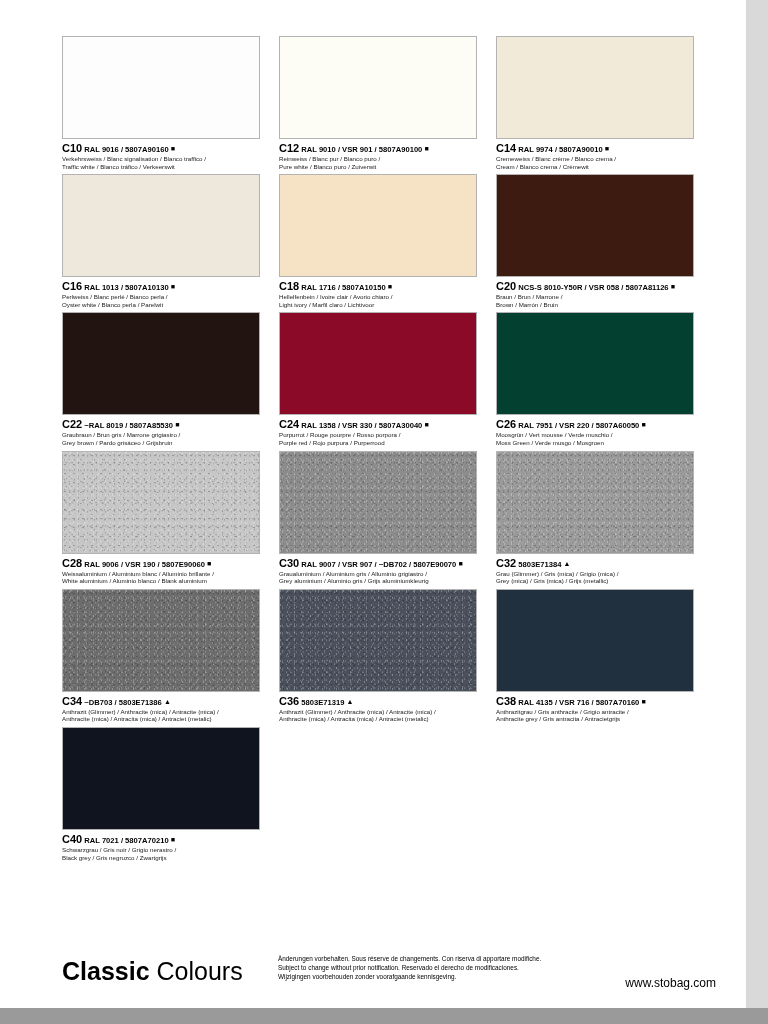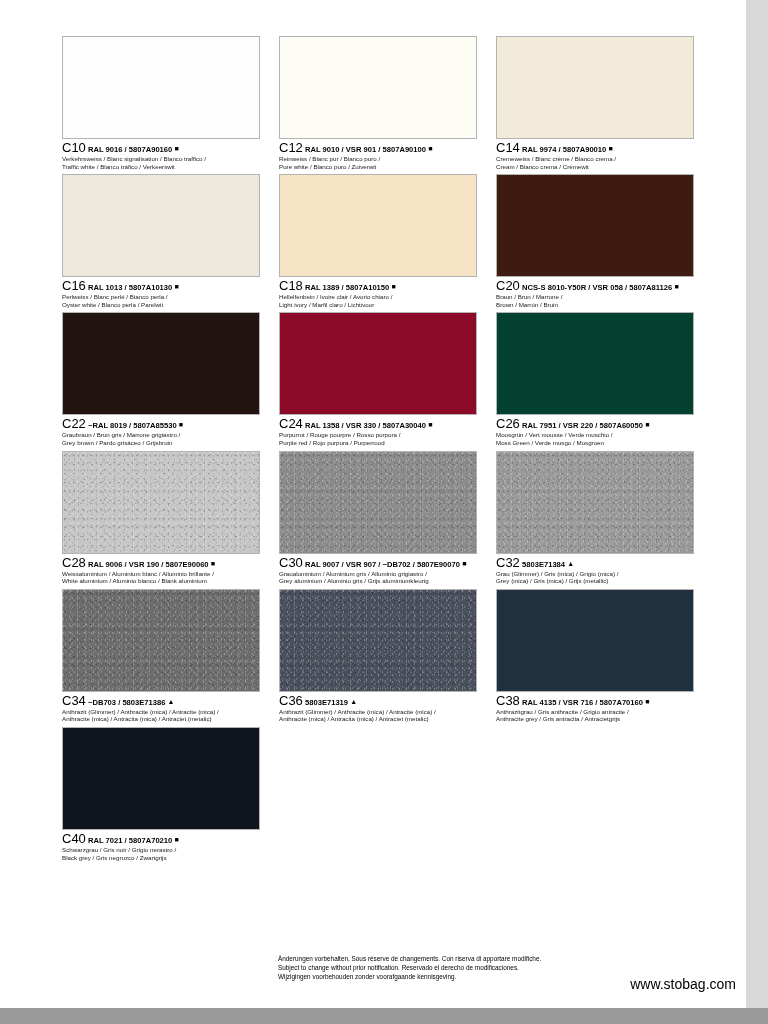--- a/index.html
+++ b/index.html
@@ -88,22 +88,22 @@
     padding-top: 4px;
   }
   .cap-line1 {
     font-size: 7.6px;
     line-height: 10px;
     color: #000;
     white-space: nowrap;
     letter-spacing: 0px;
   }
   .cap-code {
-    font-weight: normal;
-    font-size: 13px;
+    font-weight: bold;
+    font-size: 11px;
   }
   .cap-ref { font-weight: bold; }
   .cap-mark {
     font-size: 7px;
     vertical-align: 1px;
   }
   .cap-line2, .cap-line3 {
     font-size: 6.2px;
     line-height: 7.6px;
     color: #1a1a1a;
@@ -133,23 +133,23 @@
     position: absolute;
     left: 278px;
     top: 4px;
     font-size: 6.4px;
     line-height: 9px;
     color: #000;
     white-space: nowrap;
   }
   .footer-url {
     position: absolute;
-    right: 32px;
+    right: 52px;
     top: 26px;
-    font-size: 14px;
+    font-size: 12px;
     color: #000;
   }
   .footer-bar {
     position: absolute;
     left: 0;
     top: 58px;
     width: 768px;
     height: 16px;
     background: #9a9a9a;
   }
@@ -201,21 +201,21 @@
           <div class="swatch" style="background: rgb(238, 231, 219);"></div>
           <div class="caption">
             <div class="cap-line1"><span class="cap-code">C16</span> <span class="cap-ref">RAL 1013 / 5807A10130</span> <span class="cap-mark">■</span></div>
             <div class="cap-line2">Perlweiss / Blanc perlé / Bianco perla /</div>
             <div class="cap-line3">Oyster white / Blanco perla / Parelwit</div>
           </div>
         </div>
         <div class="cell">
           <div class="swatch" style="background: rgb(246, 227, 198);"></div>
           <div class="caption">
-            <div class="cap-line1"><span class="cap-code">C18</span> <span class="cap-ref">RAL 1389 / 5807A10150</span> <span class="cap-mark">■</span></div>
+            <div class="cap-line1"><span class="cap-code">C18</span> <span class="cap-ref">RAL 1716 / 5807A10150</span> <span class="cap-mark">■</span></div>
             <div class="cap-line2">Hellelfenbein / Ivoire clair / Avorio chiaro /</div>
             <div class="cap-line3">Light ivory / Marfil claro / Lichtivoor</div>
           </div>
         </div>
         <div class="cell">
           <div class="swatch" style="background: rgb(61, 27, 16);"></div>
           <div class="caption">
             <div class="cap-line1"><span class="cap-code">C20</span> <span class="cap-ref">NCS-S 8010-Y50R / VSR 058 / 5807A81126</span> <span class="cap-mark">■</span></div>
             <div class="cap-line2">Braun / Brun / Marrone /</div>
             <div class="cap-line3">Brown / Marrón / Bruin</div>
@@ -306,20 +306,24 @@
           <div class="caption">
             <div class="cap-line1"><span class="cap-code">C40</span> <span class="cap-ref">RAL 7021 / 5807A70210</span> <span class="cap-mark">■</span></div>
             <div class="cap-line2">Schwarzgrau / Gris noir / Grigio nerastro /</div>
             <div class="cap-line3">Black grey / Gris negruzco / Zwartgrijs</div>
           </div>
         </div>
       </div>
     </div>
 
   <div class="footer">
+    <div class="footer-title">
+      <span class="strong">Classic</span>
+      <span class="light">Colours</span>
+    </div>
     <div class="footer-legal">
       <div>Änderungen vorbehalten. Sous réserve de changements. Con riserva di apportare modifiche.</div>
       <div>Subject to change without prior notification. Reservado el derecho de modificaciones.</div>
       <div>Wijzigingen voorbehouden zonder voorafgaande kennisgeving.</div>
     </div>
     <div class="footer-url">www.stobag.com</div>
     <div class="footer-bar">
       <div class="footer-bar-right"></div>
     </div>
   </div>

